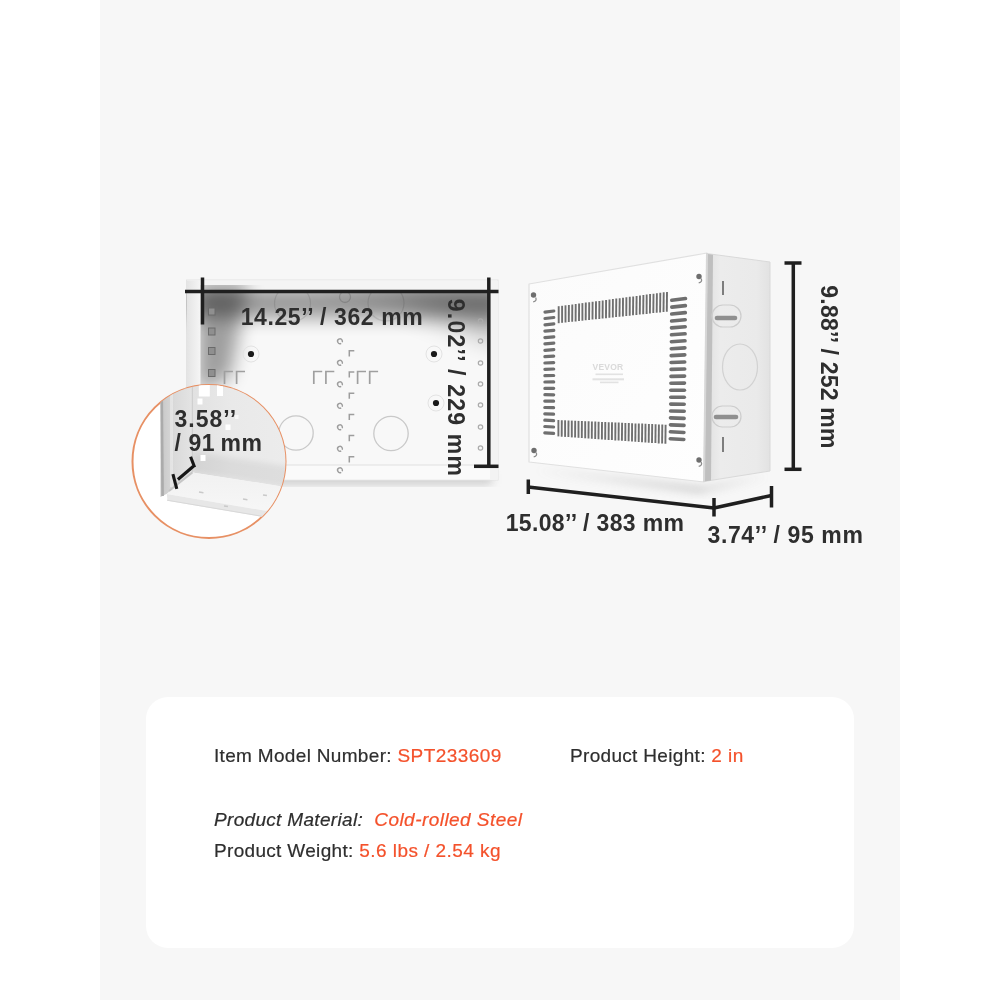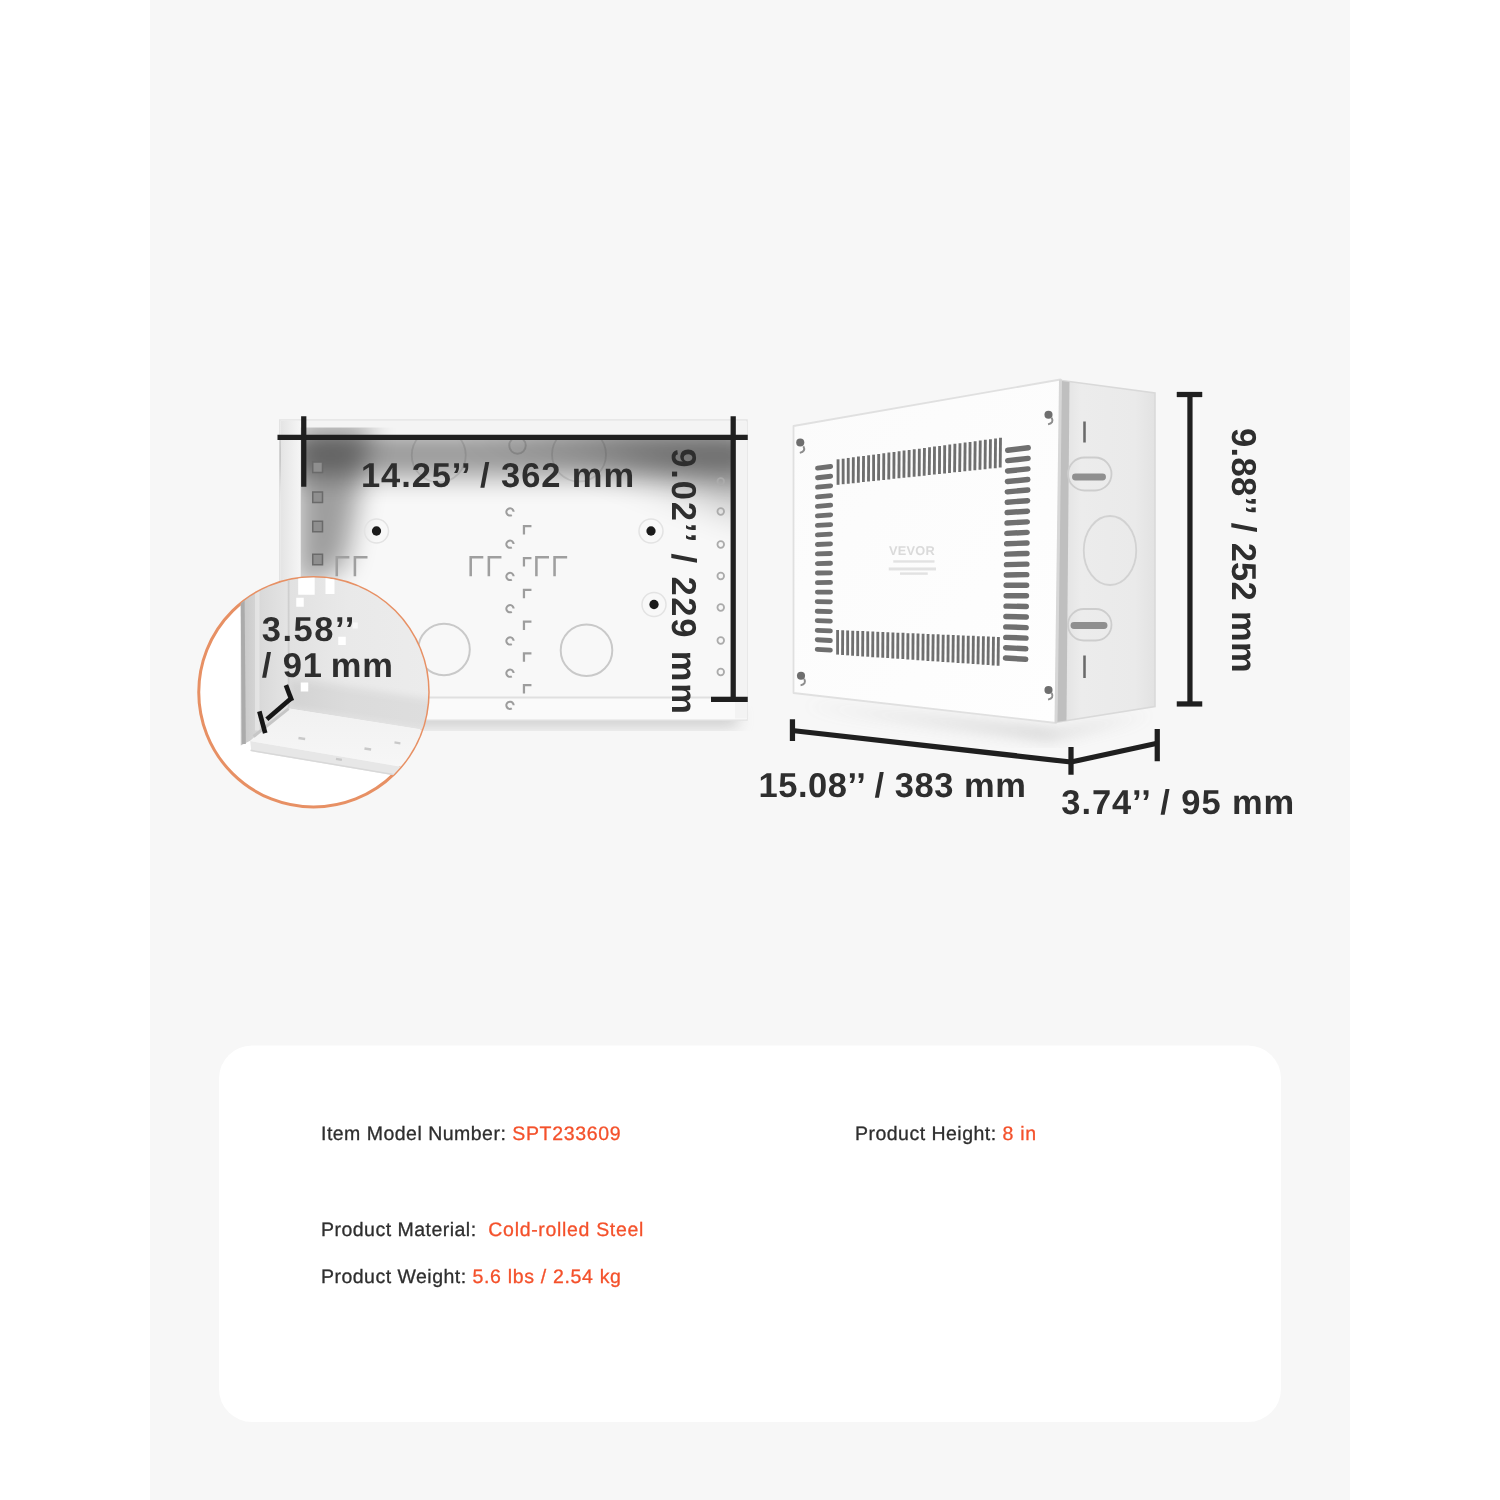--- a/index.html
+++ b/index.html
@@ -1,21 +1,21 @@
 <!DOCTYPE html>
 <html><head><meta charset="utf-8">
 <style>
 html,body{margin:0;padding:0;background:#ffffff;width:1000px;height:1000px;overflow:hidden;}
 *{font-family:"Liberation Sans", sans-serif;}
 #page{position:relative;width:1000px;height:1000px;background:#ffffff;}
 #stage{position:absolute;left:100px;top:0;width:800px;height:1000px;background:#f7f7f7;}
 svg{position:absolute;left:0;top:0;}
 .dimtxt{font-weight:bold;fill:#2e2e2e;letter-spacing:0.6px;}
 #panel{position:absolute;left:146px;top:697px;width:708px;height:251px;background:#ffffff;border-radius:22px;}
-.row{position:absolute;left:68px;font-size:13px;line-height:27px;color:#2e2e2e;white-space:nowrap;letter-spacing:0.32px;-webkit-text-stroke:0.2px currentColor;}
+.row{position:absolute;left:68px;font-size:19px;line-height:27px;color:#2e2e2e;white-space:nowrap;letter-spacing:0.32px;-webkit-text-stroke:0.2px currentColor;}
 .row .v{color:#f4512b;letter-spacing:0.45px;}
 </style></head>
 <body>
 <div id="page">
 
 <div id="stage"></div>
 <svg width="1000" height="1000" viewBox="0 0 1000 1000">
 <defs>
 <filter id="blur9" x="-60%" y="-60%" width="220%" height="220%">
           <feGaussianBlur stdDeviation="9"></feGaussianBlur>
@@ -390,21 +390,21 @@
 <line x1="771.5" y1="486" x2="771.5" y2="507.5"></line>
 </g>
 
 <text class="dimtxt" x="785.5" y="542.5" font-size="23" letter-spacing="0.2" text-anchor="middle">3.74’’ /  95 mm</text>
 </svg>
 
 <div id="panel">
 
 <div class="row" style="top:45px;">Item Model Number: <span class="v">SPT233609</span></div>
 
-<div class="row" style="top:45px;left:424px;">Product Height: <span class="v">8 in</span></div>
-
-
-<div class="row" style="top:108.5px;">Product Material:&nbsp; <span class="v">Cold-rolled Steel</span></div>
+<div class="row" style="top:45px;left:424px;">Product Height: <span class="v">2 in</span></div>
+
+
+<div class="row" style="top:108.5px;font-style:italic;">Product Material:&nbsp; <span class="v">Cold-rolled Steel</span></div>
 
 <div class="row" style="top:140px;">Product Weight: <span class="v">5.6 lbs / 2.54 kg</span></div>
 
 </div>
 </div>
 
 </body></html>

